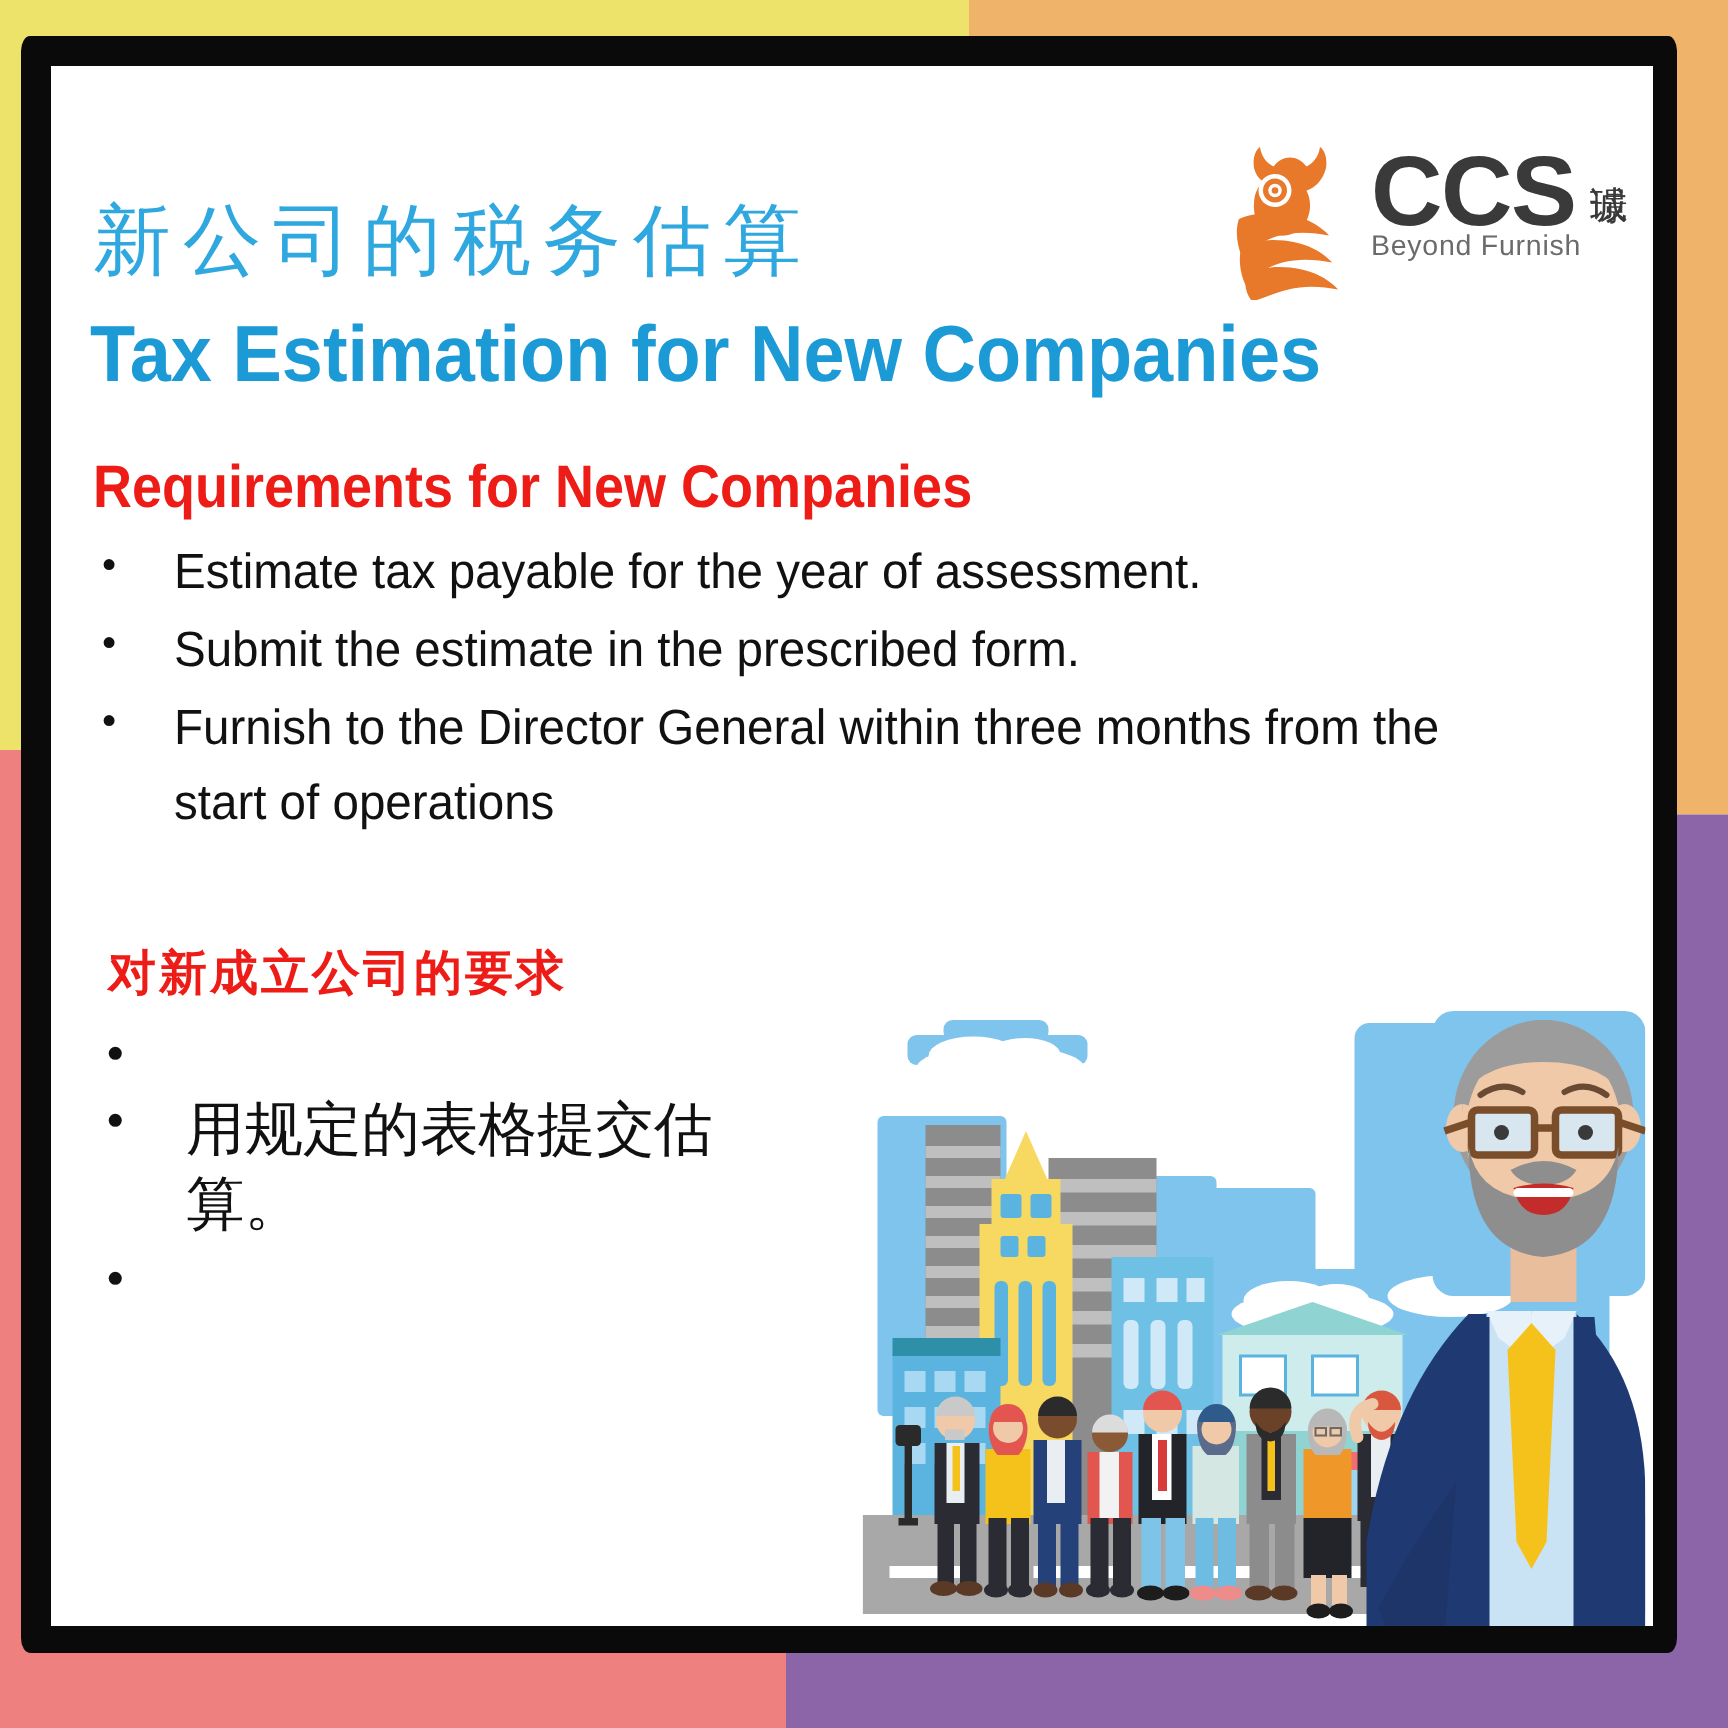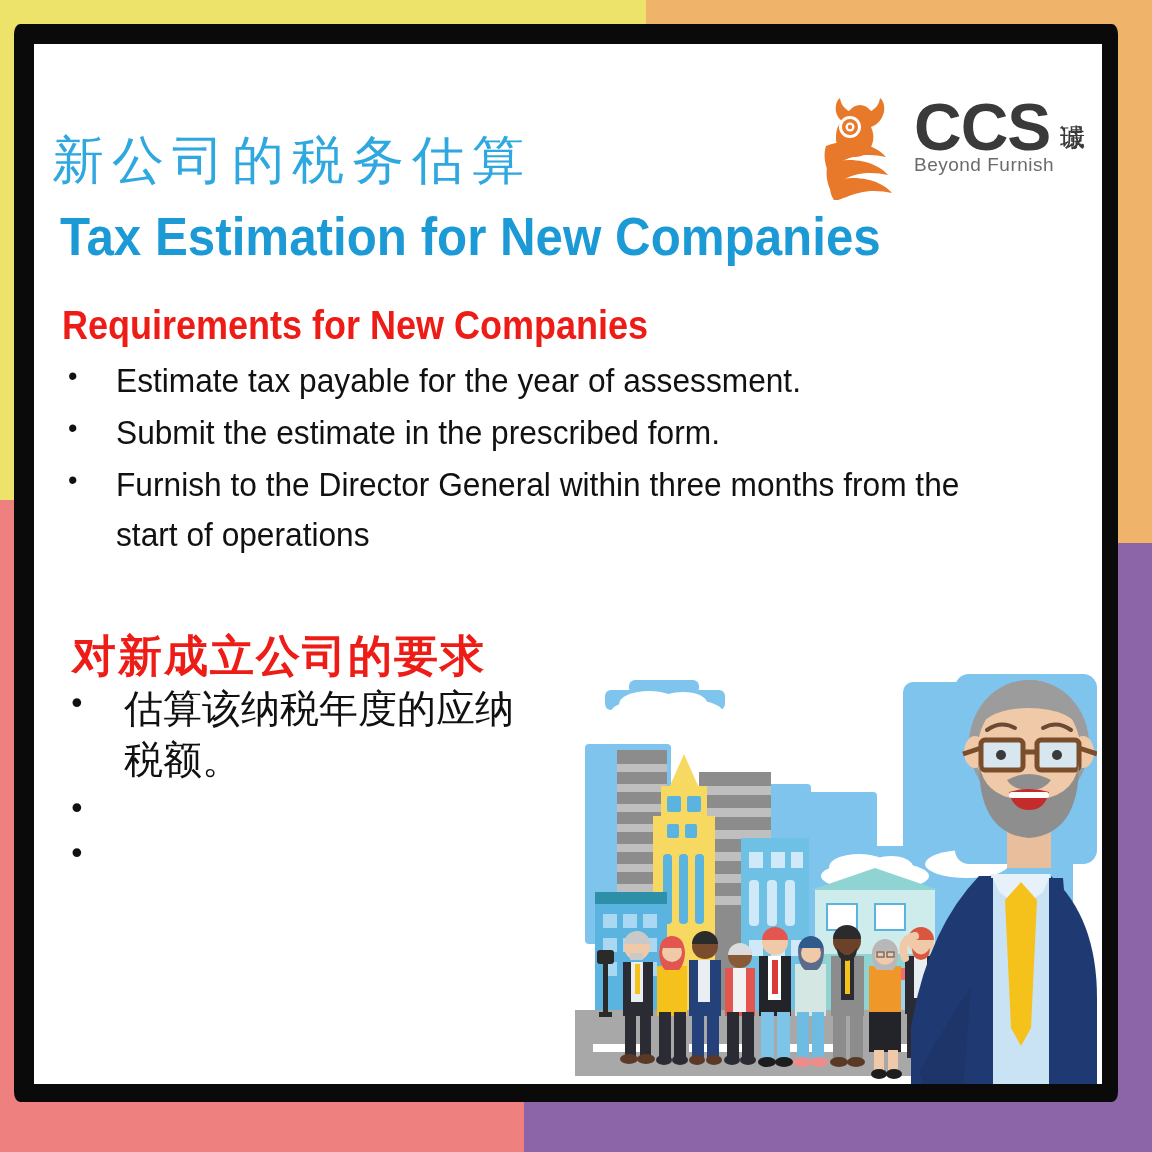--- a/index.html
+++ b/index.html
@@ -77,21 +77,21 @@
     font-size:33px;color:#111;line-height:1.52;
   }
   .bl{display:flex;align-items:flex-start;margin-bottom:2px;}
   .bl .dot{flex:0 0 auto;width:48px;text-align:left;padding-left:6px;font-size:27px;line-height:1.55;}
   .bl .txt{flex:1 1 auto;transform:scaleX(0.96);transform-origin:left top;}
 
   
   .head-zh{
     position:absolute;left:72px;top:627px;
     font-family:Liberation Mono, monospace;
-    font-weight:bold;font-size:44px;letter-spacing:2px;color:#EE1C16;white-space:nowrap;
+    font-weight:bold;font-size:32px;letter-spacing:2px;color:#EE1C16;white-space:nowrap;
   }
   .bullets-zh{
     position:absolute;left:58px;top:684px;width:470px;
     font-family:"DejaVu Sans", sans-serif;
     font-size:39px;color:#111;line-height:1.3;
   }
   .blz{display:flex;align-items:flex-start;margin-bottom:4px;}
   .blz .dot{flex:0 0 auto;width:56px;text-align:left;padding-left:10px;font-size:30px;line-height:1.35;}
   .blz .txt{flex:1 1 auto;}
 
@@ -132,21 +132,21 @@
       </svg>
       <div class="logo-text">
         <div>
           <div class="ccs">CCS</div>
           <div class="beyond">Beyond Furnish</div>
         </div>
         <div class="zh-logo">诚璟</div>
       </div>
     </div>
 
-    <div class="title-zh" style="left:18px;top:82px;">新公司的税务估算</div>
+    <div class="title-zh" style="left:28px;top:82px;">新公司的税务估算</div>
     <div class="title-en" style="left:26px;top:162px;">Tax Estimation for New Companies</div>
 
     <div class="head-red head-en" style="left:28px;top:259px;">Requirements for New Companies</div>
 
     <div class="bullets-en" style="left:28px;top:312px;">
       <div class="bl">
         <span class="dot">•</span>
         <span class="txt">Estimate tax payable for the year of assessment.</span>
       </div>
       <div class="bl">
@@ -157,24 +157,24 @@
         <span class="dot">•</span>
         <span class="txt">Furnish to the Director General within three months from the start of operations</span>
       </div>
     </div>
 
     <div class="head-zh" style="left:38px;top:583px;">对新成立公司的要求</div>
 
     <div class="bullets-zh" style="left:24px;top:640px;">
       <div class="blz">
         <span class="dot">•</span>
-        <span class="txt">估算该纳税年度的应纳税额。</span>
       </div>
       <div class="blz">
         <span class="dot">•</span>
+        <span class="txt">用规定的表格提交估算。</span>
       </div>
       <div class="blz">
         <span class="dot">•</span>
       </div>
     </div>
 
     <div class="illus" style="left:541px;top:624px;">
       <svg class="ill-svg" viewBox="0 0 522 424">
 
         <g fill="#7FC4ED">

